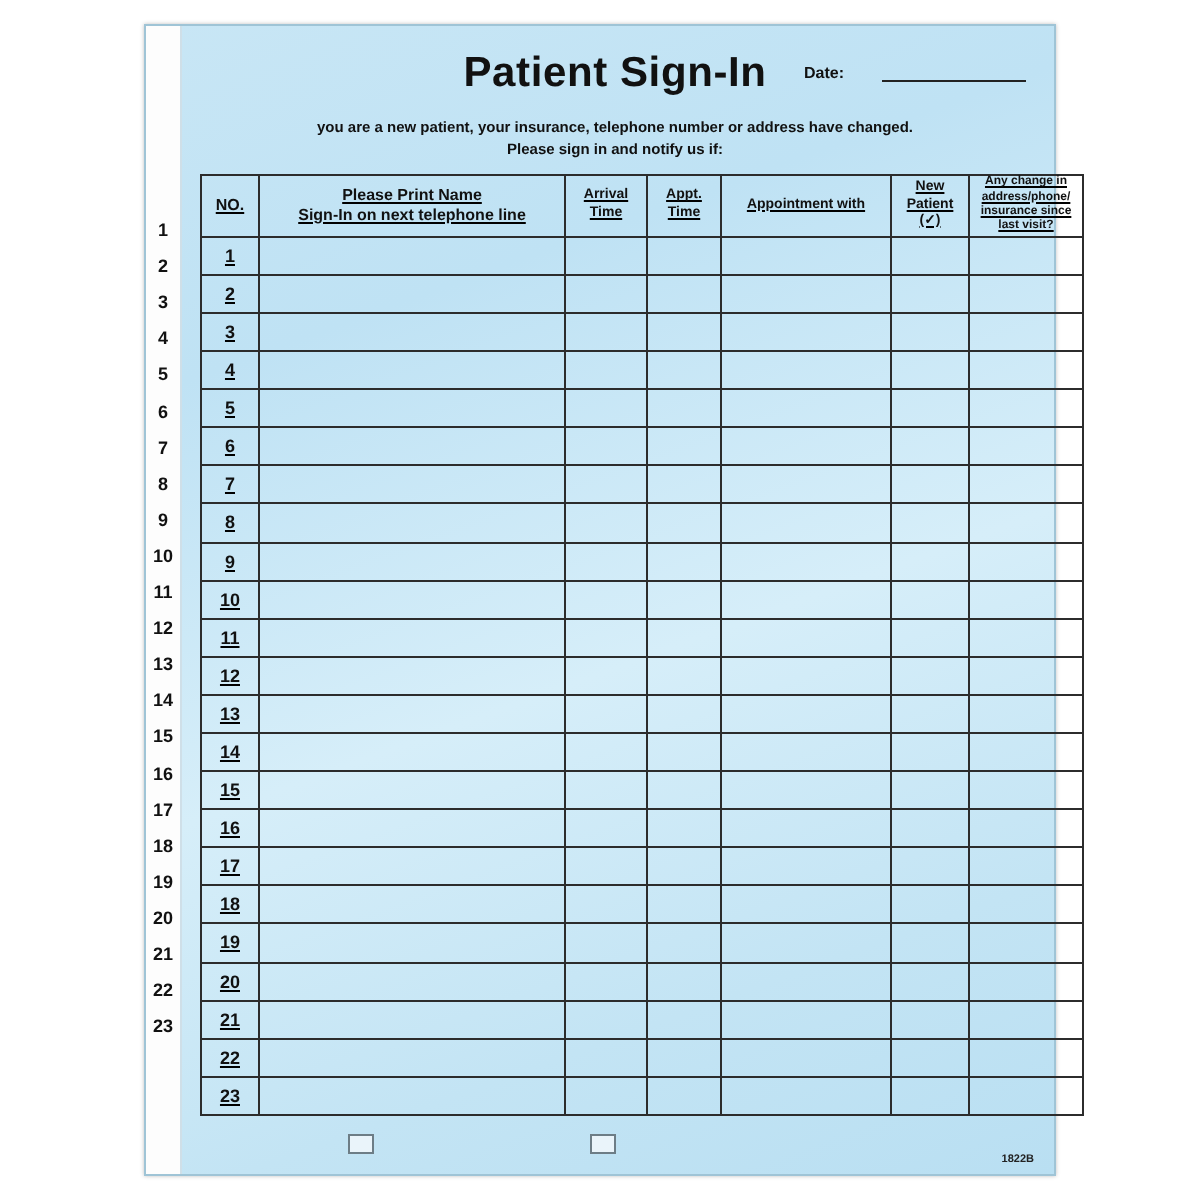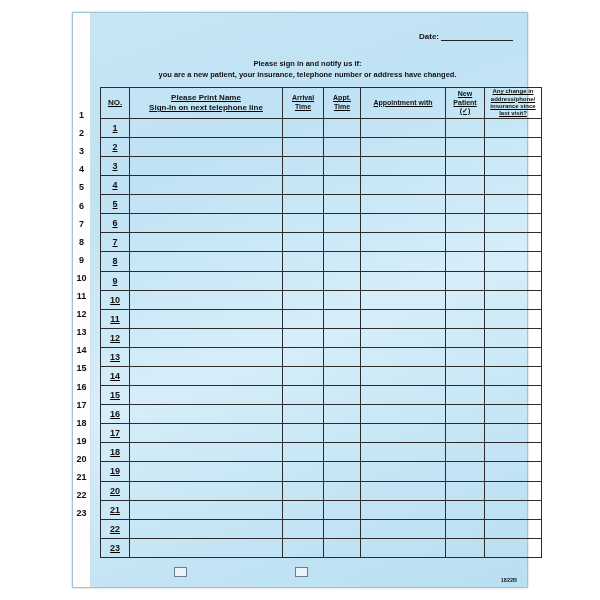--- a/index.html
+++ b/index.html
@@ -65,21 +65,21 @@
     letter-spacing: 0.3px;
     color: #111;
     white-space: nowrap;
   }
   .date-wrap {
     position: absolute;
     right: 2px;
     top: 8px;
     display: flex;
     align-items: flex-end;
-    gap: 2px;
+    gap: 19px;
   }
   .date-label {
     font-size: 8px;
     font-weight: bold;
     color: #111;
   }
   .date-line {
     width: 72px;
     border-bottom: 1px solid #222;
     height: 9px;
@@ -208,29 +208,30 @@
         <div class="edge-num" style="top: 422.8px;">19</div>
         <div class="edge-num" style="top: 440.9px;">20</div>
         <div class="edge-num" style="top: 459px;">21</div>
         <div class="edge-num" style="top: 477.1px;">22</div>
         <div class="edge-num" style="top: 495.2px;">23</div>
       </div>
 
     <div class="sheet-inner">
 
       <div class="header-row">
+        <div class="title">Patient Sign-In</div>
         <div class="date-wrap">
           <span class="date-label">Date:</span>
           <span class="date-line"></span>
         </div>
       </div>
 
       <div class="subtitle">
+        <div>you are a new patient, your insurance, telephone number or address have changed.</div>
         <div>Please sign in and notify us if:</div>
-        <div>you are a new patient, your insurance, telephone number or address have changed.</div>
       </div>
 
       <table class="signin">
         <thead>
           <tr>
             <th class="col-no">
               <span class="big">NO.</span>
             </th>
             <th class="col-name">
               <div class="big">Please Print Name</div>

